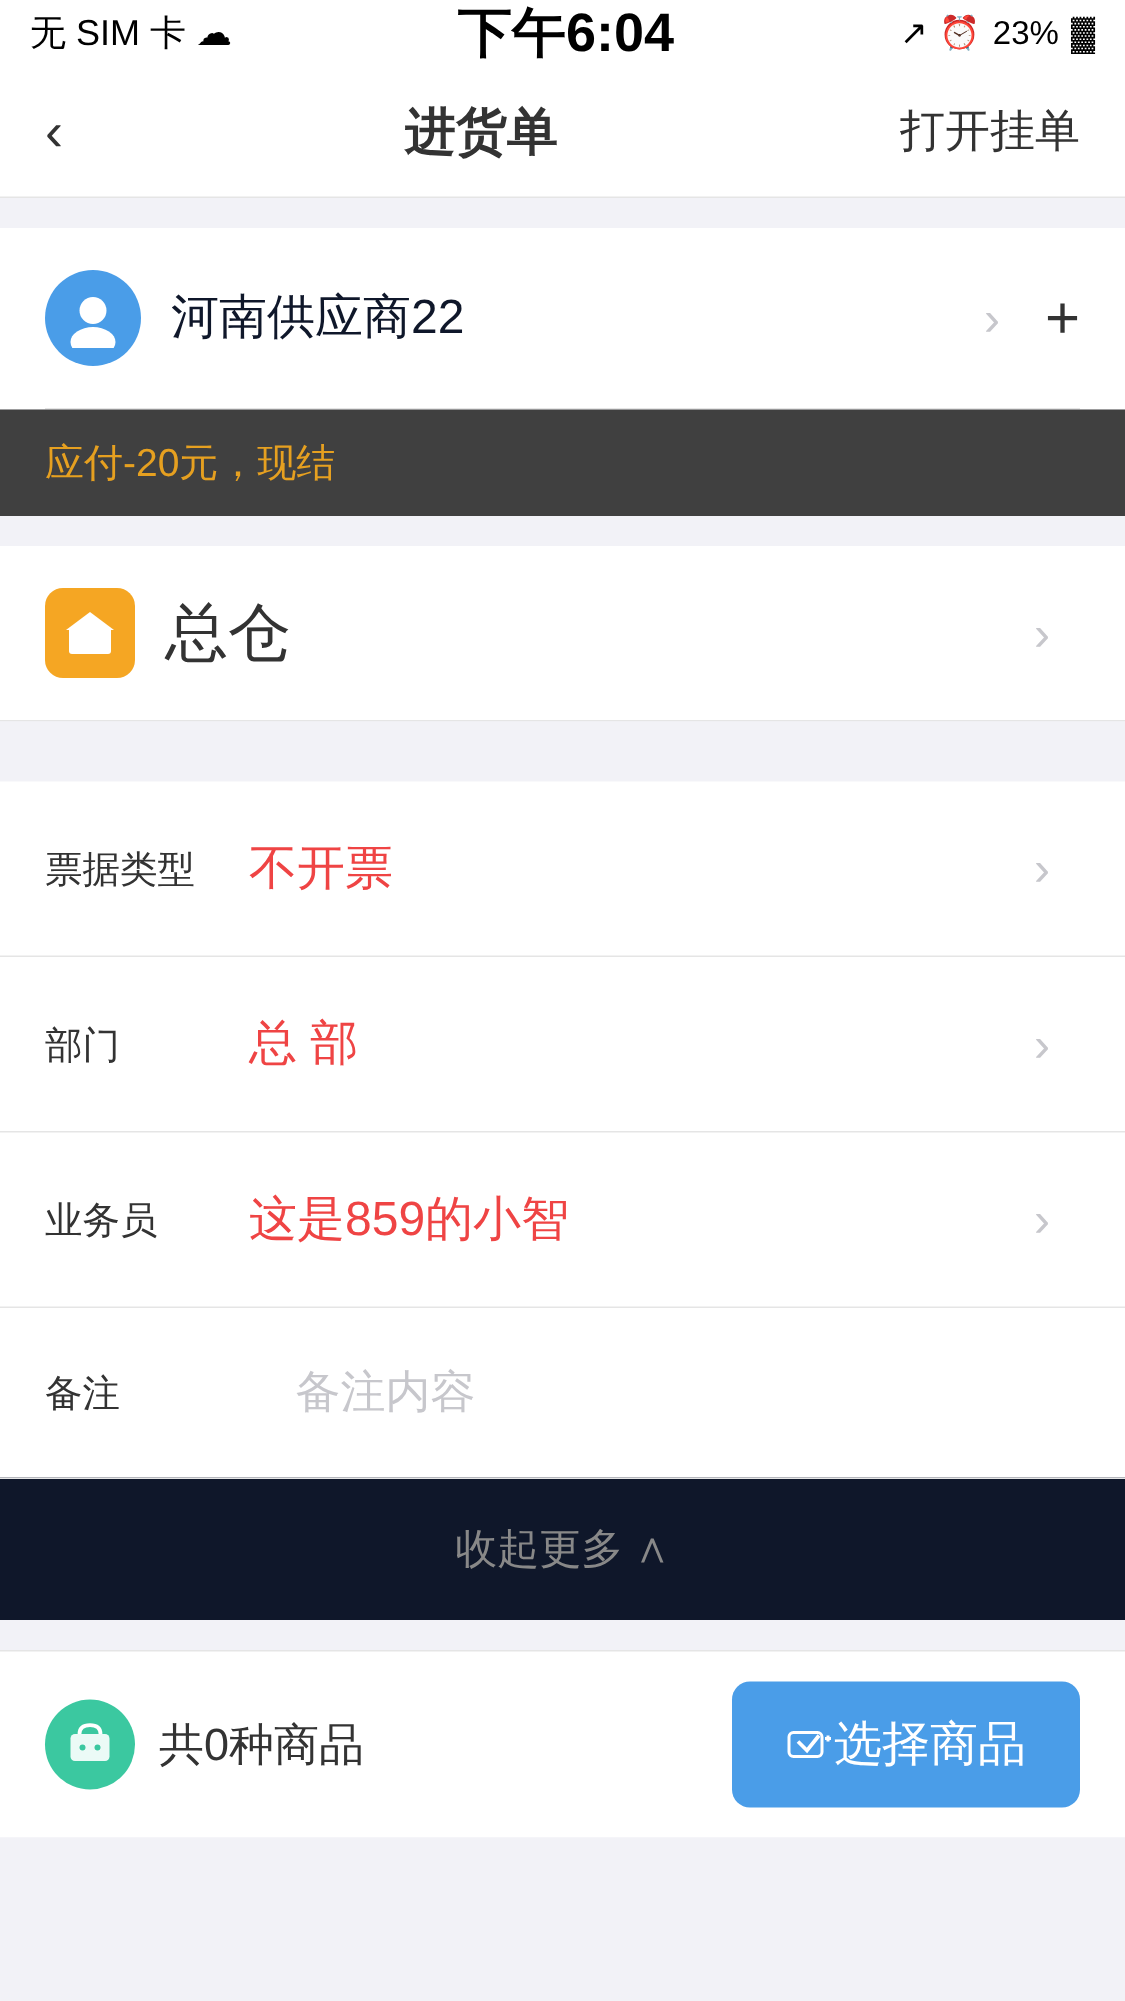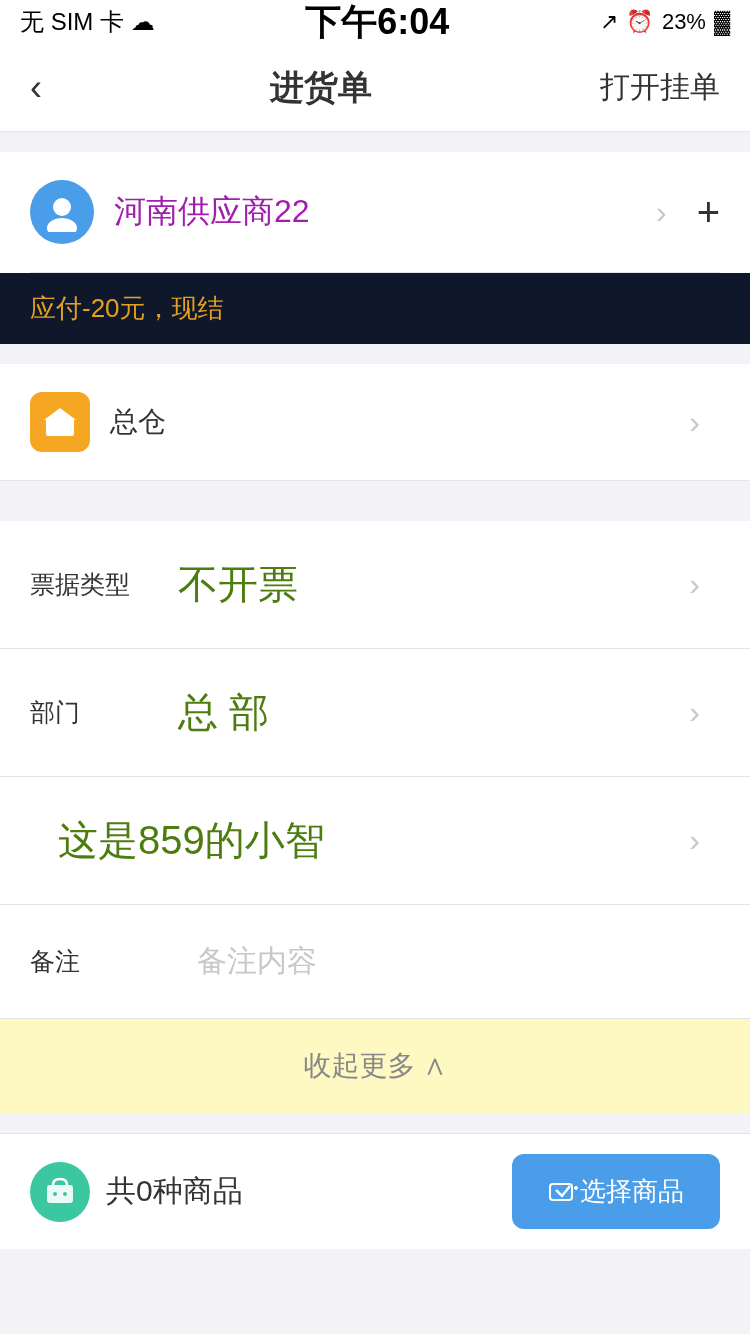--- a/index.html
+++ b/index.html
@@ -83,42 +83,42 @@
       display: flex;
       align-items: center;
       justify-content: center;
       margin-right: 20px;
       flex-shrink: 0;
       overflow: hidden;
     }
     .supplier-name {
       flex: 1;
       font-size: 32px;
-      color: #a21caf;
+      color: #0f172a;
     }
     .chevron-right {
       color: #c7c7cc;
       font-size: 32px;
       margin-right: 20px;
     }
     .plus-btn {
       font-size: 40px;
       color: #333;
       cursor: pointer;
       margin-left: 10px;
     }
     .supplier-divider {
       height: 1px;
       background: #e5e5e5;
       margin: 0;
     }
 
     
     .notice-banner {
-      background: #0f172a;
+      background: #404040;
       padding: 18px 30px;
       font-size: 26px;
       color: #e6a020;
     }
 
     
     .warehouse-row {
       background: #fff;
       display: flex;
       align-items: center;
@@ -131,21 +131,21 @@
       border-radius: 12px;
       background: #f5a623;
       display: flex;
       align-items: center;
       justify-content: center;
       margin-right: 20px;
       flex-shrink: 0;
     }
     .warehouse-name {
       flex: 1;
-      font-size: 28px;
+      font-size: 42px;
       color: #333;
     }
 
     
     .form-section {
       background: #fff;
       margin-top: 20px;
     }
     .form-row {
       display: flex;
@@ -158,34 +158,34 @@
       gap: 27px;
     }
     .form-label {
       font-size: 25px;
       color: #333;
       width: 120px;
       flex-shrink: 0;
     }
     .form-value {
       flex: 1;
-      font-size: 40px;
-      color: #4d7c0f;
-      margin-left: 28px;
+      font-size: 32px;
+      color: #ef4444;
+      margin-left: 16px;
     }
     .form-placeholder {
       flex: 1;
       font-size: 30px;
       color: #c7c7cc;
       margin-left: 20px;
     }
 
     
     .collapse-row {
-      background: #fef9c3;
+      background: #0f172a;
       text-align: center;
       padding: 28px 0;
       font-size: 28px;
       color: #888;
       border-top: 1px solid #e5e5e5;
     }
 
     
     .bottom-bar {
       background: #fff;
@@ -208,21 +208,21 @@
       align-items: center;
       justify-content: center;
     }
     .product-count-text {
       font-size: 30px;
       color: #333;
     }
     .select-product-btn {
       background: #4a9de8;
       color: #fff;
-      font-size: 26px;
+      font-size: 32px;
       padding: 20px 36px;
       border-radius: 12px;
       display: flex;
       align-items: center;
       gap: 0;
       cursor: pointer;
       border: none;
     }
 
     
@@ -296,20 +296,21 @@
     <span class="chevron-right">›</span>
   </div>
 
   <div class="form-row">
     <span class="form-label">部门</span>
     <span class="form-value">总 部</span>
     <span class="chevron-right">›</span>
   </div>
 
   <div class="form-row">
+    <span class="form-label">业务员</span>
     <span class="form-value">这是859的小智</span>
     <span class="chevron-right">›</span>
   </div>
 
   <div class="form-row">
     <span class="form-label">备注</span>
     <span class="form-placeholder">备注内容</span>
   </div>
 </div>
 

